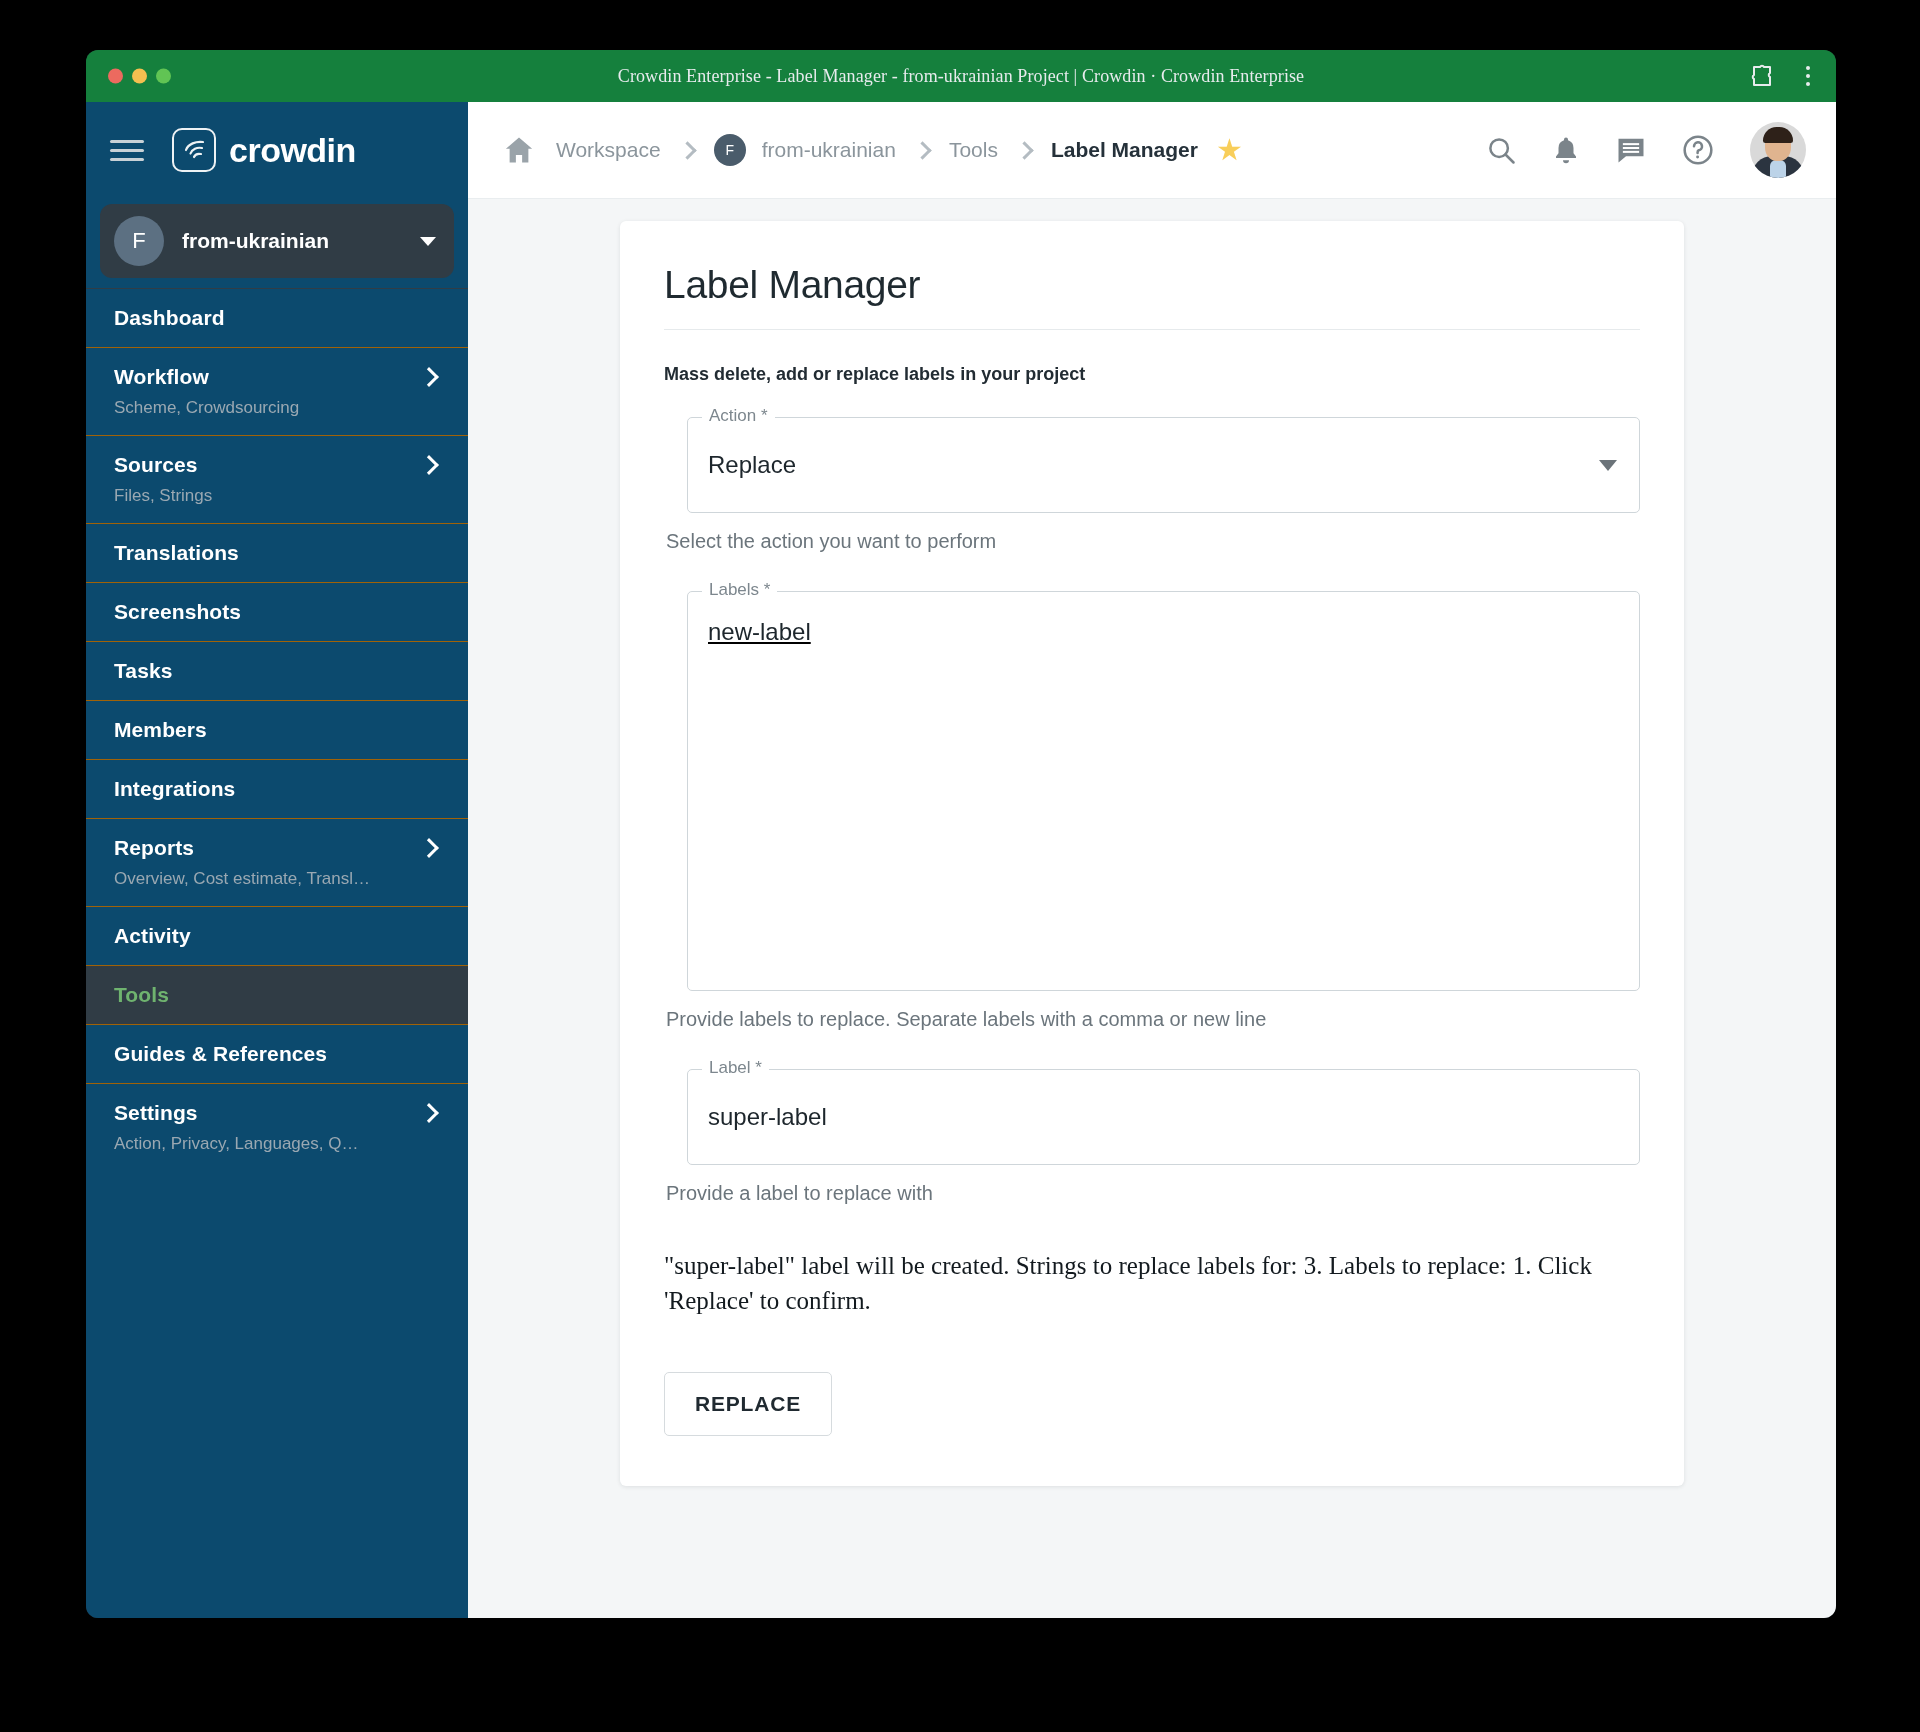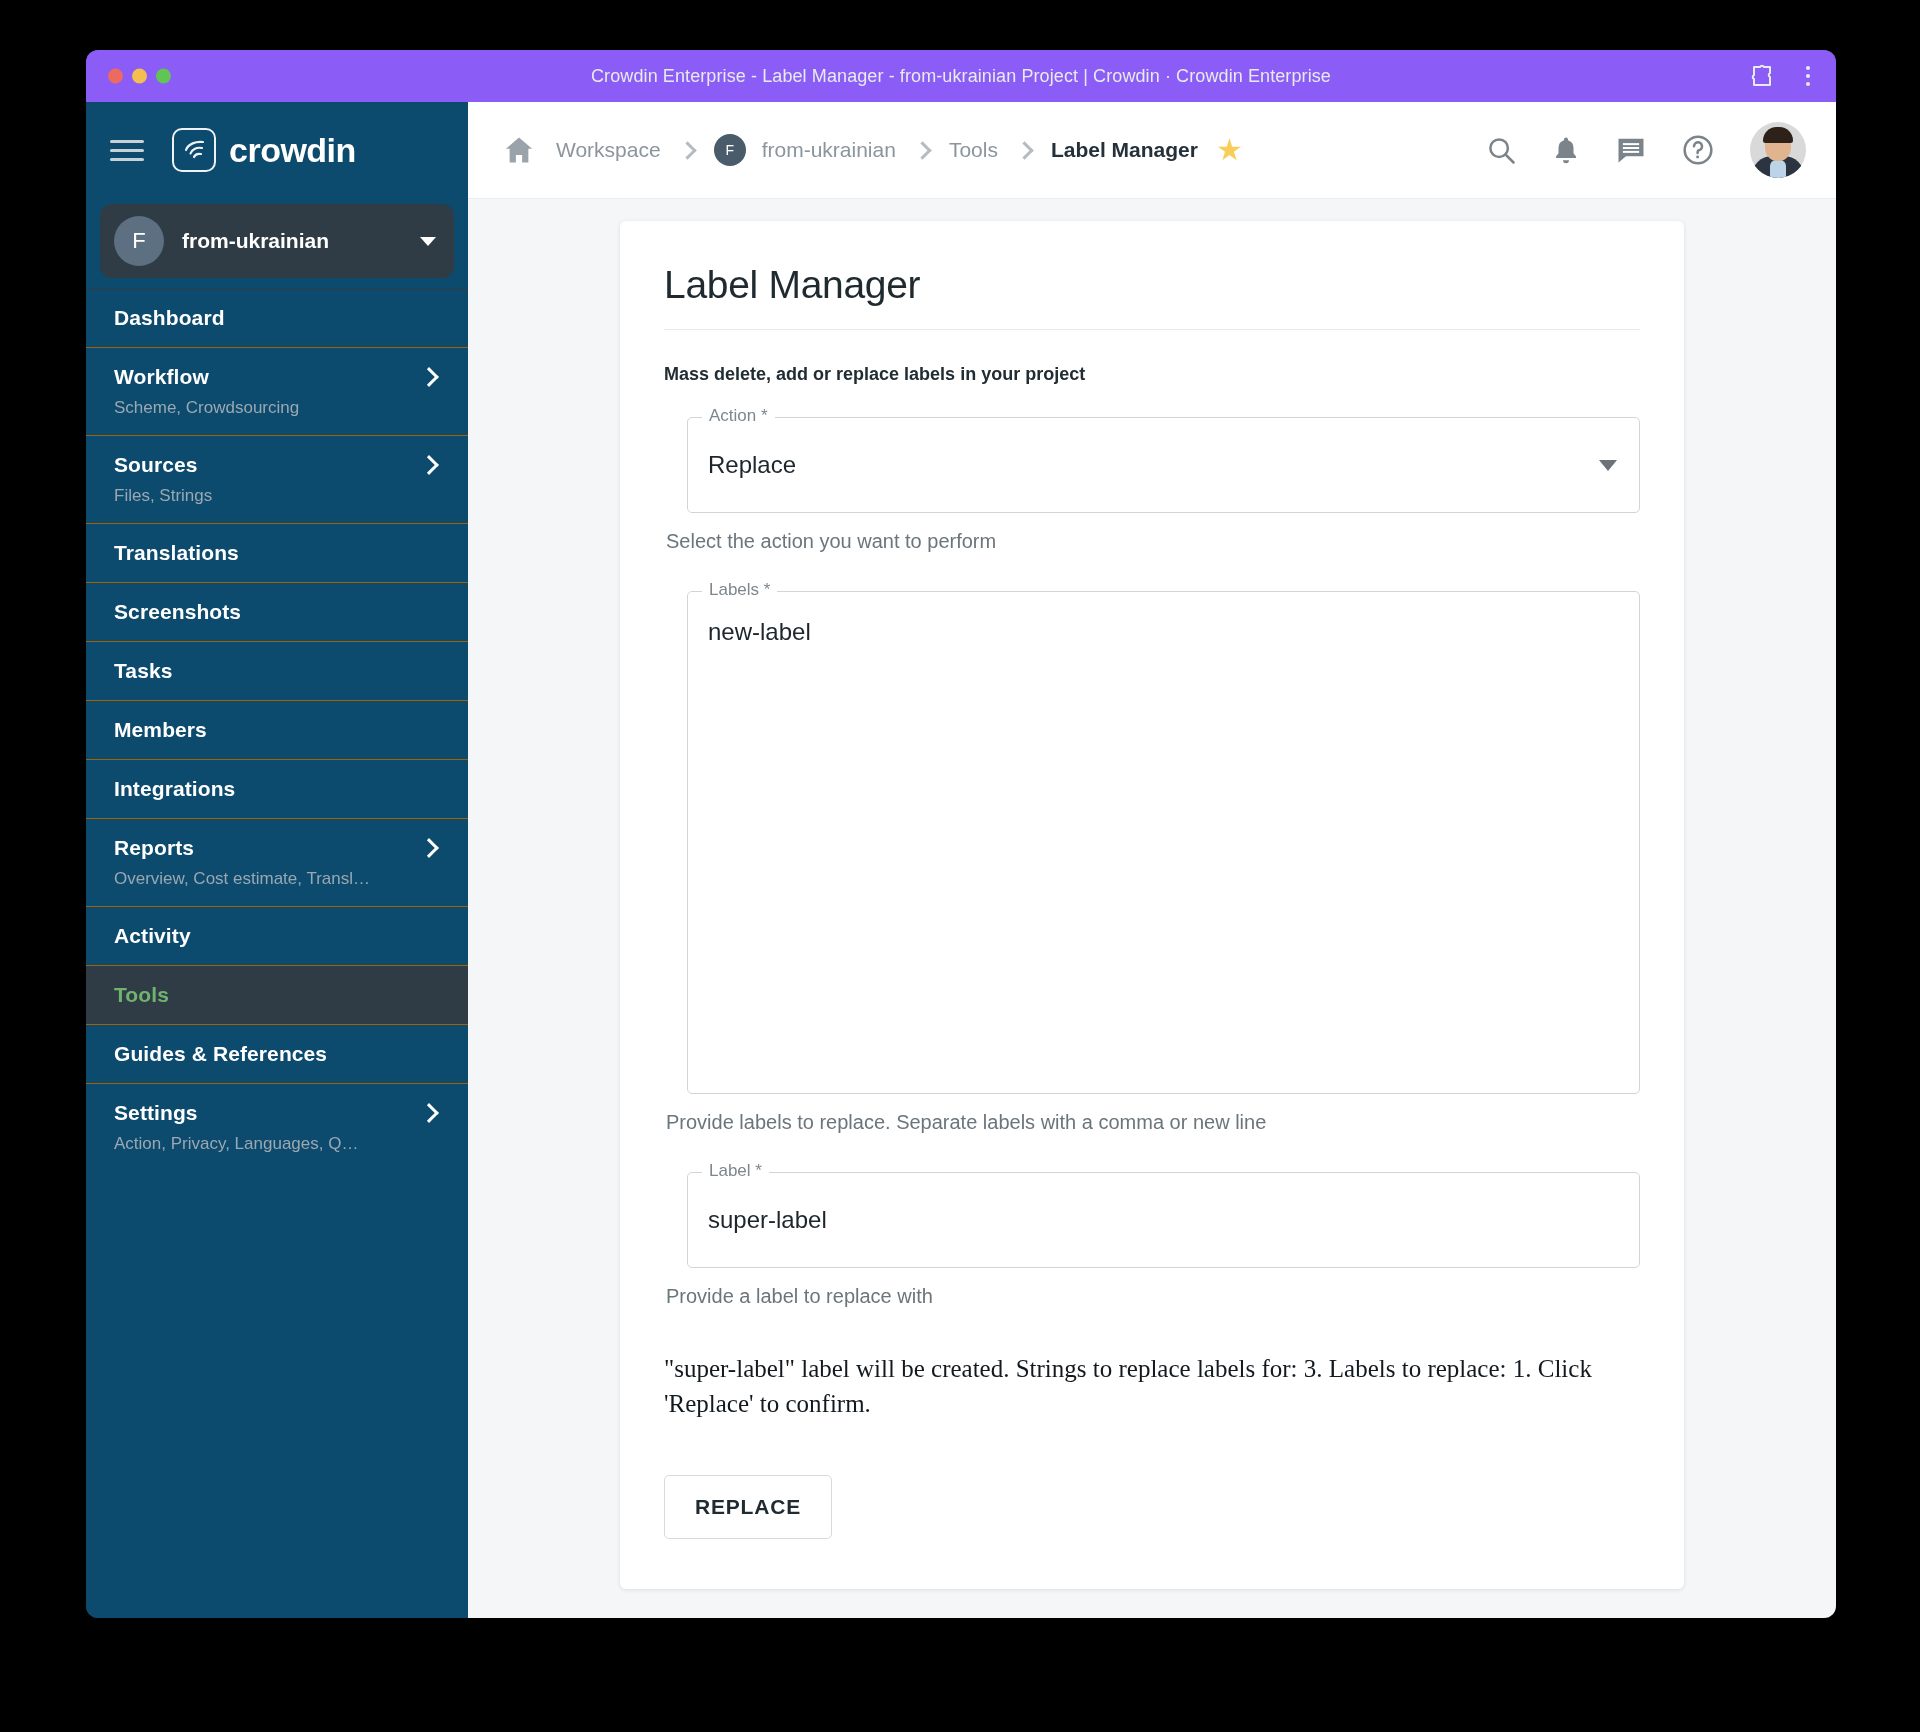--- a/index.html
+++ b/index.html
@@ -22,23 +22,24 @@
     background: #27323a;
     border-radius: 12px;
     overflow: hidden;
     box-shadow: 0 10px 40px rgba(0,0,0,0.5);
   }
 
   
   .titlebar {
     position: relative;
     height: 52px;
-    background: #8b5cf6;
+    background: #15803d;
     display: flex;
     align-items: center;
+    font-family: Liberation Serif, serif;
   }
   .traffic {
     position: absolute;
     left: 22px;
     top: 50%;
     transform: translateY(-50%);
     display: flex;
     gap: 9px;
   }
   .dot { width: 15px; height: 15px; border-radius: 50%; }
@@ -339,21 +340,21 @@
   }
   .select-box { height: 96px; display: flex; align-items: center; }
   .select-box .field-value { padding: 0 20px; flex: 1; }
   .select-arrow {
     width: 0; height: 0;
     border-left: 9px solid transparent;
     border-right: 9px solid transparent;
     border-top: 11px solid #6b7379;
     margin-right: 22px;
   }
-  .textarea-box { height: 503px; }
+  .textarea-box { height: 400px; text-decoration: underline; }
   .textarea-box .field-value { padding: 26px 20px; }
   .input-box { height: 96px; display: flex; align-items: center; }
   .input-box .field-value { padding: 0 20px; }
 
   .helper {
     font-size: 20px;
     color: #6b757c;
     margin: 17px 0 38px 2px;
   }
 

